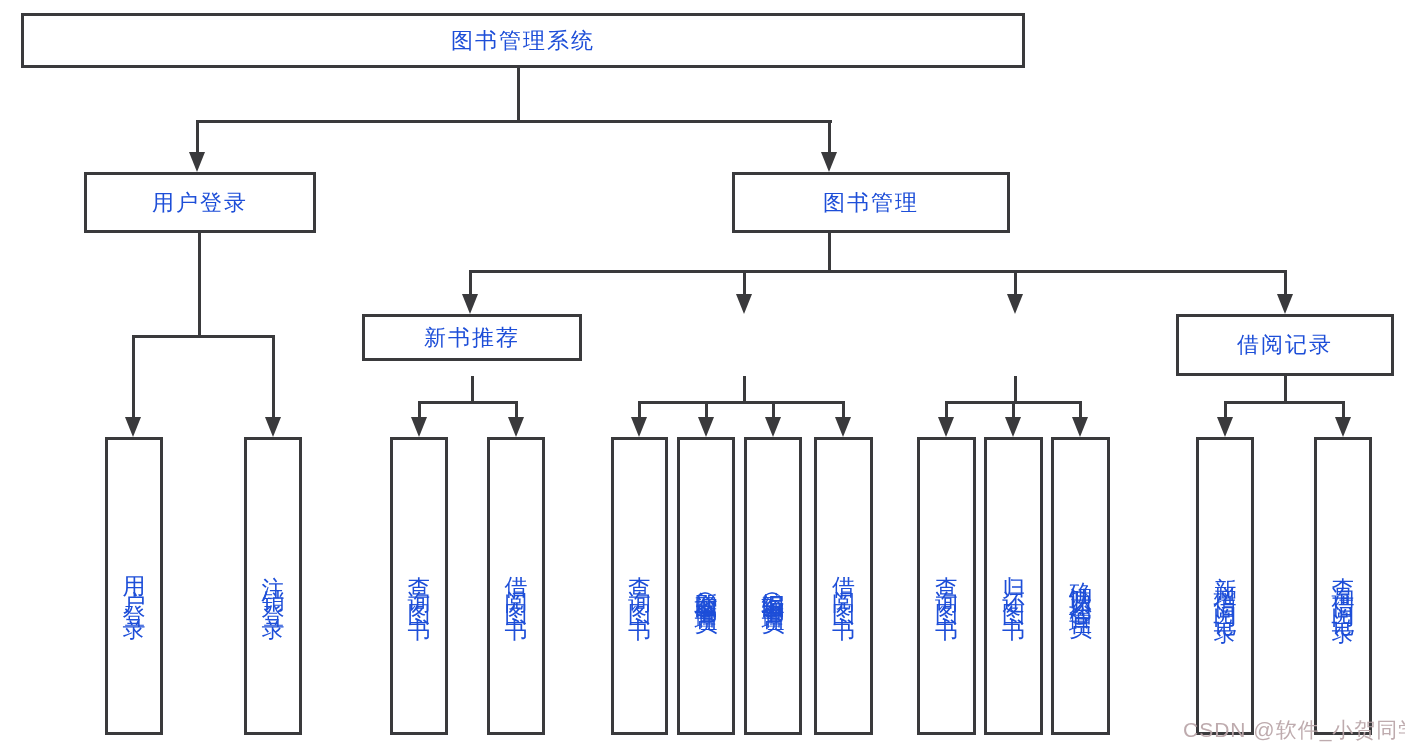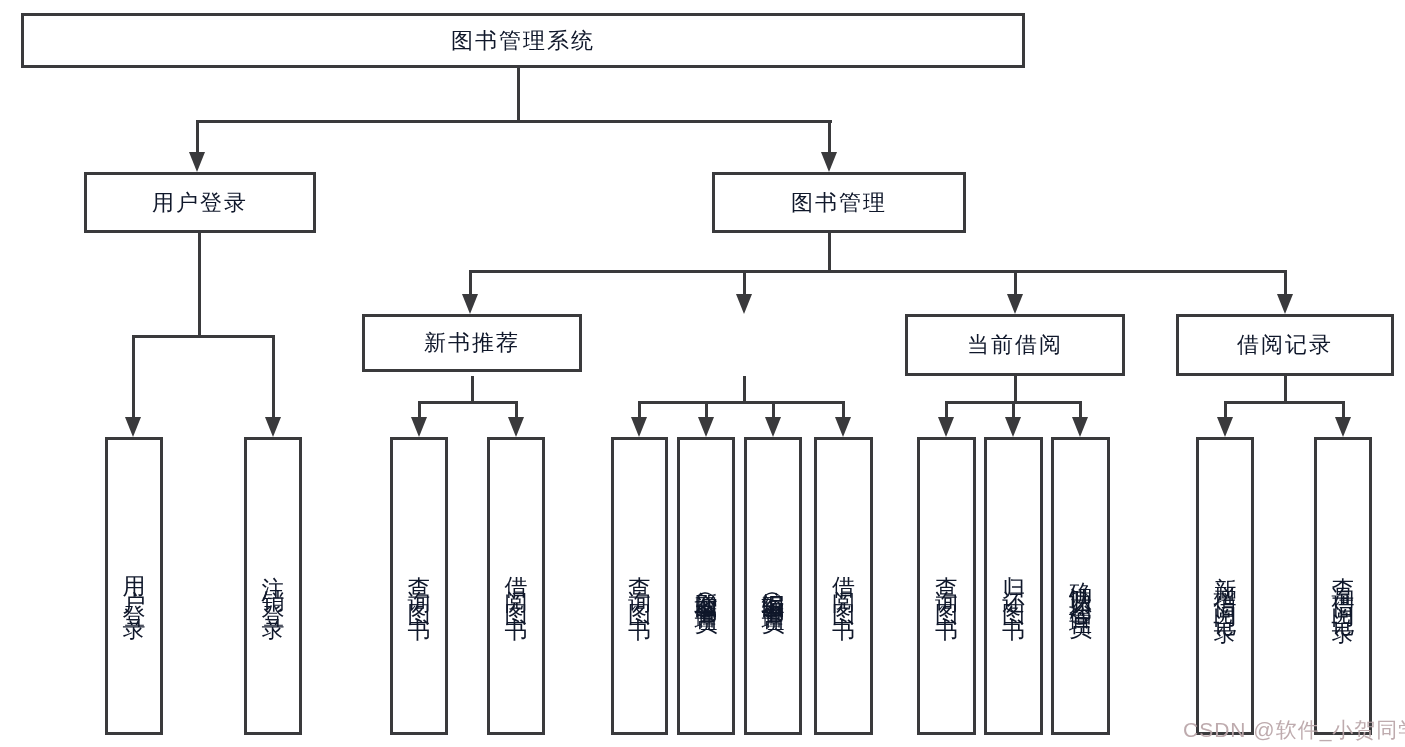--- a/index.html
+++ b/index.html
@@ -15,21 +15,21 @@
     overflow: hidden;
   }
   .box {
     position: absolute;
     box-sizing: border-box;
     background: #ffffff;
     border: 3px solid #3a3a3c;
     display: flex;
     align-items: center;
     justify-content: center;
-    color: #0f172a;
+    color: #1d4ed8;
     font-size: 22px;
     letter-spacing: 2px;
     z-index: 2;
   }
   .vbox .vtext {
     writing-mode: vertical-rl;
     text-orientation: upright;
     font-size: 23px;
     line-height: 1;
     white-space: nowrap;
@@ -124,29 +124,26 @@
   <div class="vline" style="left:1342px;top:401px;height:16px"></div>
   <div class="arrow" style="left:1335px;top:417px"></div>
 
   <div class="box" style="left:21px;top:13px;width:1004px;height:55px">
     <span>图书管理系统</span>
   </div>
 
   <div class="box" style="left:84px;top:172px;width:232px;height:61px">
     <span>用户登录</span>
   </div>
-  <div class="box" style="left:712px;top:172px;width:254px;height:61px">
+  <div class="box" style="left:732px;top:172px;width:278px;height:61px">
     <span>图书管理</span>
   </div>
 
-  <div class="box" style="left:362px;top:314px;width:220px;height:58px">
+  <div class="box" style="left:362px;top:314px;width:220px;height:47px">
     <span>新书推荐</span>
-  </div>
-  <div class="box" style="left:905px;top:314px;width:220px;height:62px">
-    <span>当前借阅</span>
   </div>
   <div class="box" style="left:1176px;top:314px;width:218px;height:62px">
     <span>借阅记录</span>
   </div>
 
   <div class="box vbox" style="left:105px;top:437px;width:58px;height:298px">
     <span class="vtext sp-4">用户登录</span>
   </div>
   <div class="box vbox" style="left:244px;top:437px;width:58px;height:298px">
     <span class="vtext sp-4">注销登录</span>

